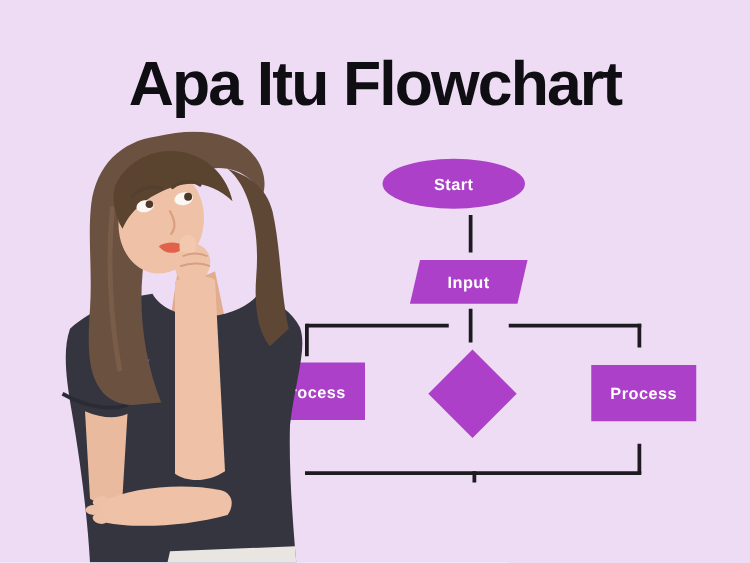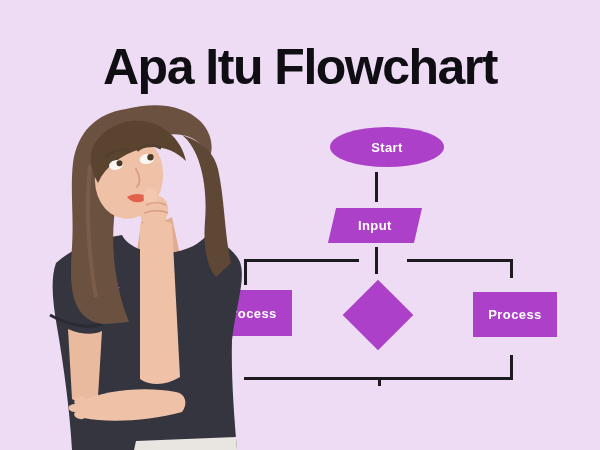--- a/index.html
+++ b/index.html
@@ -44,21 +44,21 @@
   <div class="ln" style="left:375px;top:172px;width:3px;height:30px"></div>
   <div class="ln" style="left:375px;top:247px;width:3px;height:27px"></div>
   <div class="ln" style="left:245px;top:259px;width:114px;height:3px"></div>
   <div class="ln" style="left:407px;top:259px;width:106px;height:3px"></div>
   <div class="ln" style="left:244px;top:259px;width:3px;height:26px"></div>
   <div class="ln" style="left:510px;top:259px;width:3px;height:19px"></div>
   <div class="ln" style="left:510px;top:355px;width:3px;height:24px"></div>
   <div class="ln" style="left:244px;top:377px;width:269px;height:3px"></div>
   <div class="ln" style="left:378px;top:377px;width:3px;height:9px"></div>
 
-  <div class="node oval" style="left:330px;top:127px;width:114px;height:40px">
+  <div class="node oval" style="left:306px;top:127px;width:114px;height:40px">
     <span class="lbl">Start</span>
   </div>
 
   <div class="node para" style="left:332px;top:208px;width:86px;height:35px">
     <span class="lbl">Input</span>
   </div>
 
   <div class="node rect" style="left:208px;top:290px;width:84px;height:46px">
     <span class="lbl">Process</span>
   </div>

